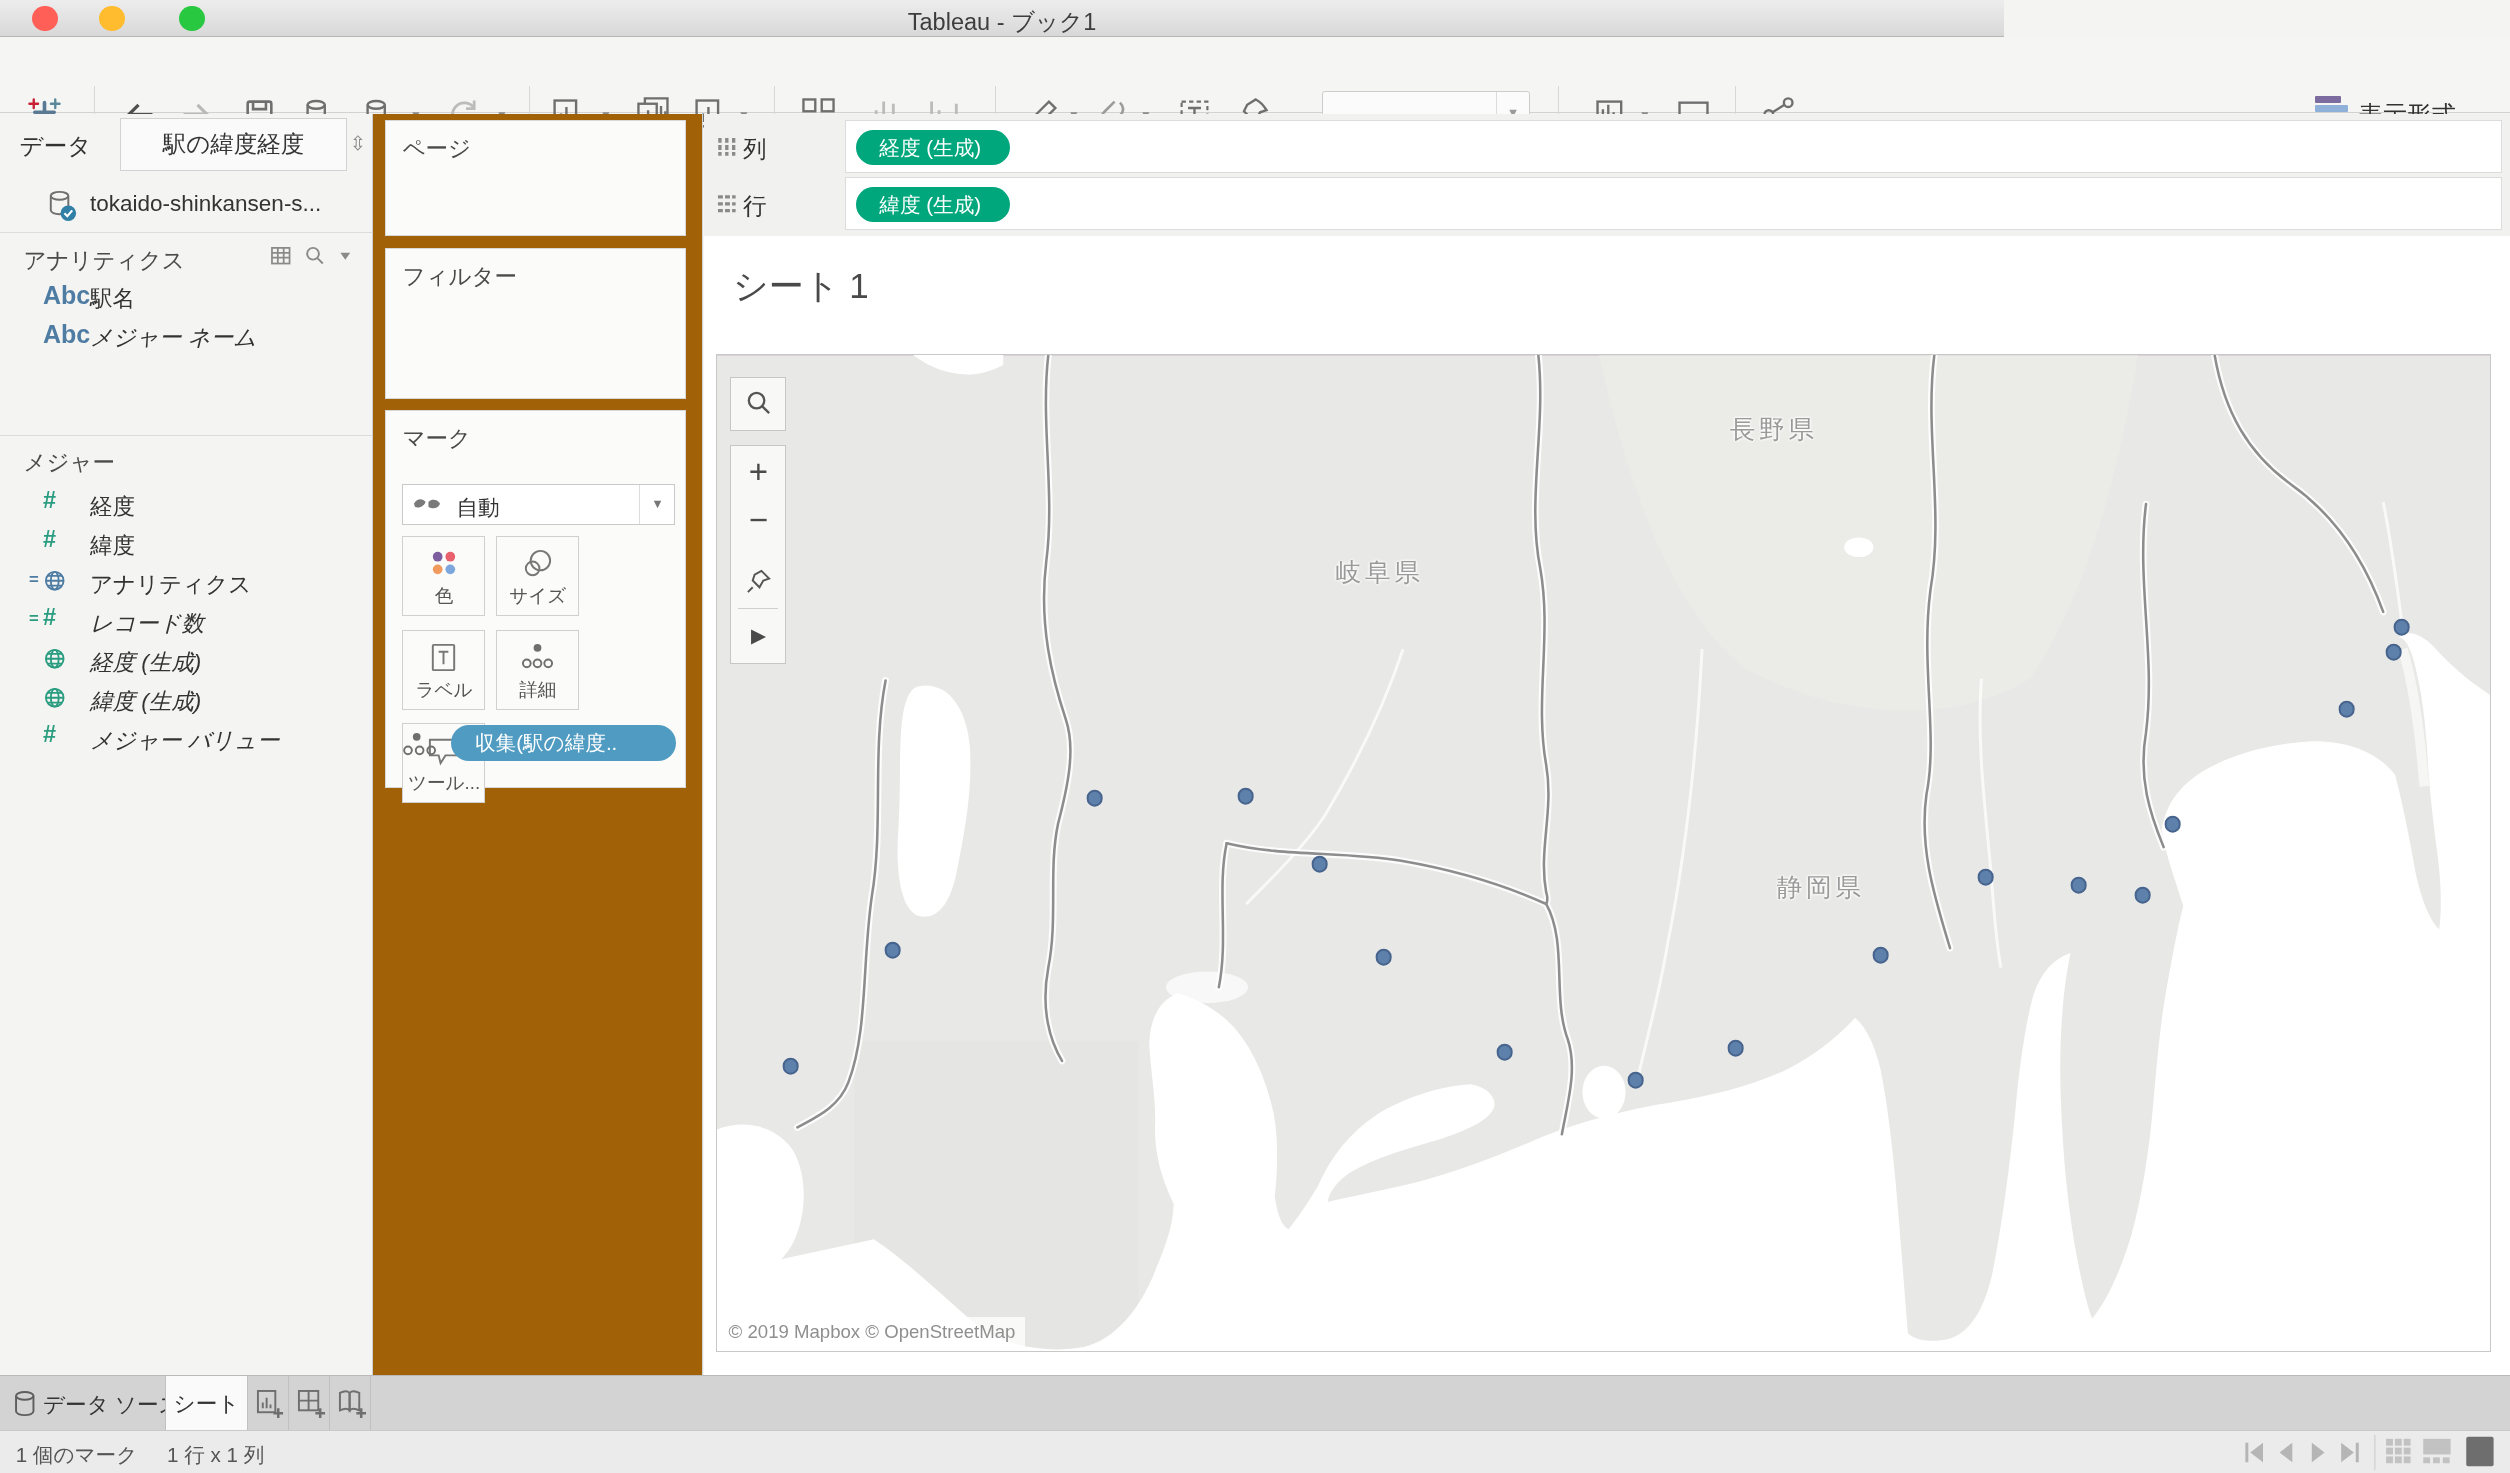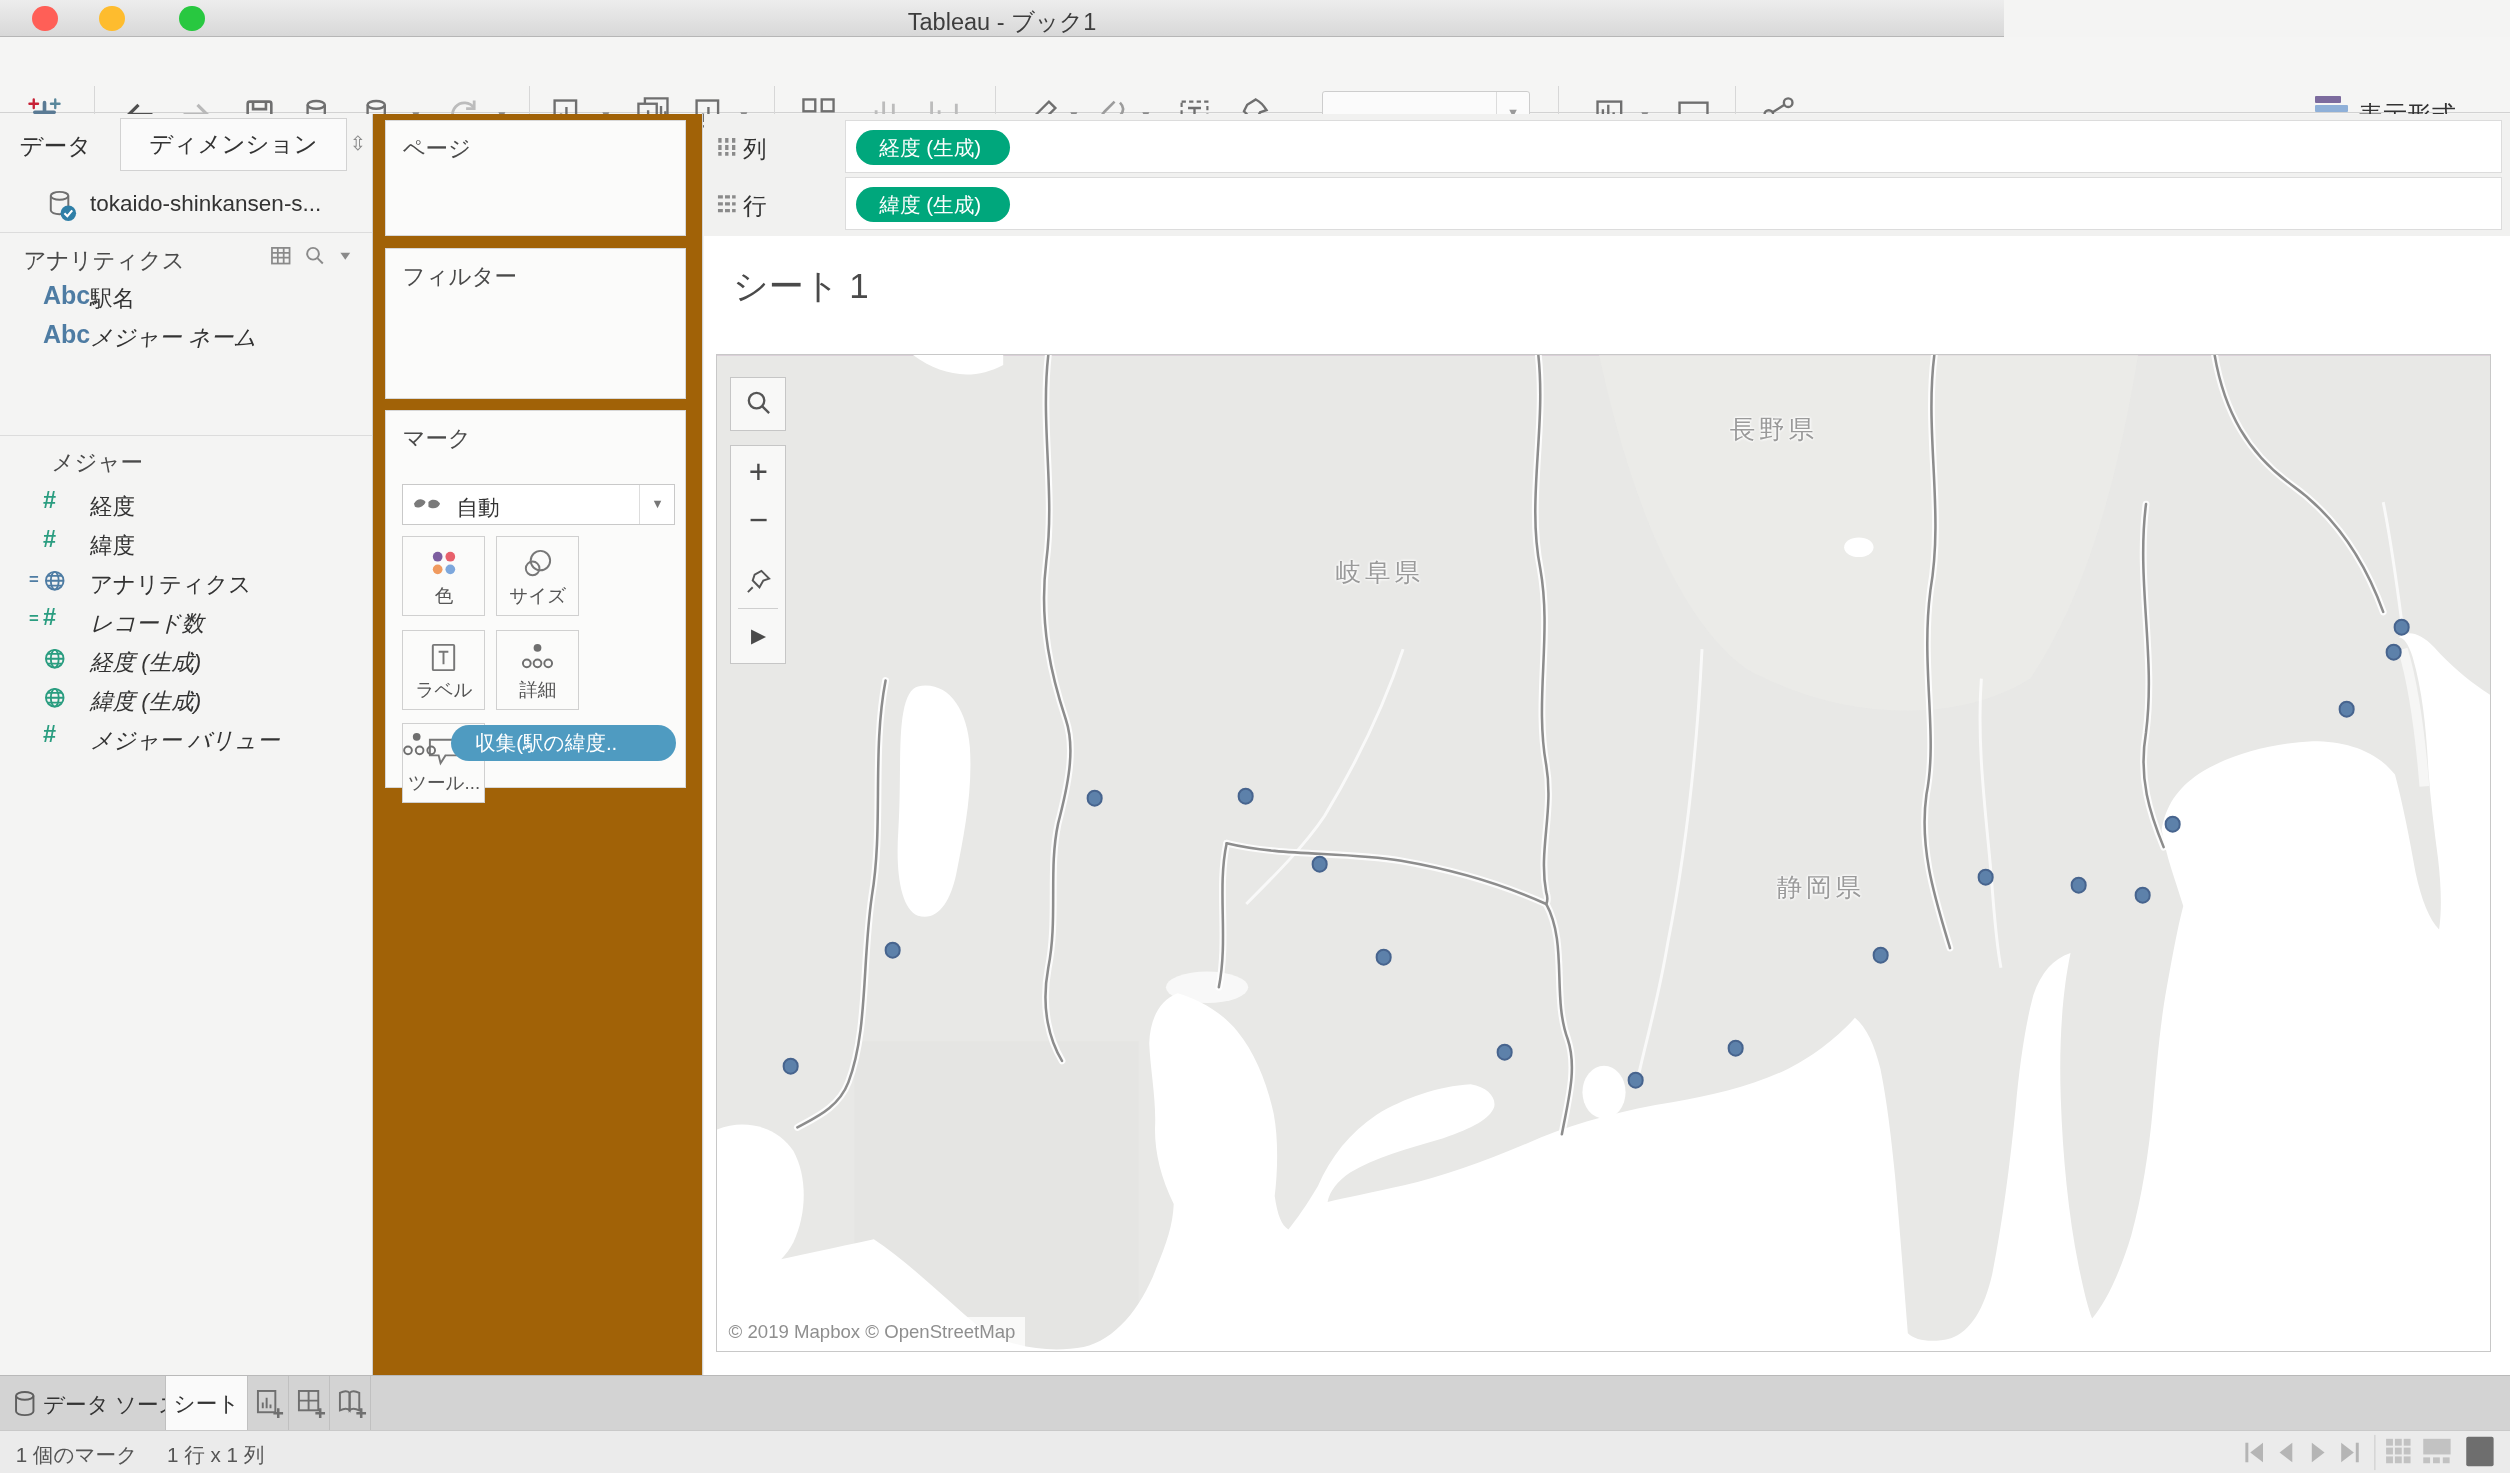--- a/index.html
+++ b/index.html
@@ -29,21 +29,21 @@
   #pane-tabs { position:absolute; left:0; top:3.9px; width:100%; height:53px; }
   #tab-data { position:absolute; left:19.6px; top:11.8px; font-size:23.5px; color:#333; }
   #tab-analytics { position:absolute; left:120px; top:0; width:227px; height:53px; background:#fafafa; border:1px solid #d2d2d2; font-size:23.5px; color:#333; text-align:center; line-height:51px; }
   #pane-collapse { position:absolute; right:5.9px; top:13.7px; color:#8a8a8a; font-size:19.6px; }
   #ds-row { position:absolute; left:0; top:65px; width:100%; height:51px; }
   #ds-row .ds-label { position:absolute; left:90px; top:11.8px; font-size:22.5px; color:#333; }
   #pane-line1 { position:absolute; left:0; top:118px; width:100%; height:1px; background:#dcdcdc; }
   .sec-header { font-size:22.5px; color:#4a4a4a; }
   #dims-header { position:absolute; left:23.5px; top:131px; }
   #dims-icons { position:absolute; right:13.7px; top:129px; }
-  #measures-header { position:absolute; left:23.5px; top:333px;margin-left:28px; }
+  #measures-header { position:absolute; left:23.5px; top:333px; }
   #pane-line2 { position:absolute; left:0; top:321px; width:100%; height:1px; background:#dcdcdc; }
   #dim-fields { position:absolute; left:0; top:161px; width:100%; }
   #meas-fields { position:absolute; left:0; top:369px; width:100%; }
   .field-row { position:relative; height:39px; width:100%; }
   .calc-eq { position:absolute; left:29px; top:8.8px; font-size:16.7px; font-weight:bold; }
   .f-icon { position:absolute; left:43px; top:5.9px; width:33px; height:25.5px; font-size:25px; font-weight:bold; }
   .f-icon.blue, .calc-eq.blue { color:#4e7ca3; }
   .f-icon.green, .calc-eq.green { color:#2a9d80; }
   .f-icon.hash { font-size:23.5px; top:3.9px; }
   .f-label { position:absolute; left:90px; top:7.8px; font-size:22.5px; color:#333; white-space:nowrap; }
@@ -269,21 +269,21 @@
         <span class="bar" style="width: 14.7px; background: rgb(240, 160, 104); display: block;"></span>
         <span class="bar" style="width: 19.6px; background: rgb(236, 118, 112); display: block;"></span>
       </span>
       <span class="lbl">表示形式</span>
     </div>
   </div>
 
   <div id="datapane">
     <div id="pane-tabs">
       <span id="tab-data">データ</span>
-      <span id="tab-analytics">ディメンション</span>
+      <span id="tab-analytics">駅の緯度経度</span>
       <span id="pane-collapse">⇳</span>
     </div>
     <div id="ds-row">
       <svg style="position:absolute;left:43px;top:7.8px;" width="37" height="37" viewBox="0 0 38 38">
         <g fill="none" stroke="#6f6f6f" stroke-width="2">
           <ellipse cx="17" cy="9" rx="9" ry="4"></ellipse>
           <path d="M8 9 V24 C8 26.4 12 28 17 28 C22 28 26 26.4 26 24 V9"></path>
         </g>
         <circle cx="26" cy="27" r="8" fill="#2f7fa7"></circle>
         <path d="M22 27 L25 30 L30 24" stroke="#fff" stroke-width="2.2" fill="none"></path>

